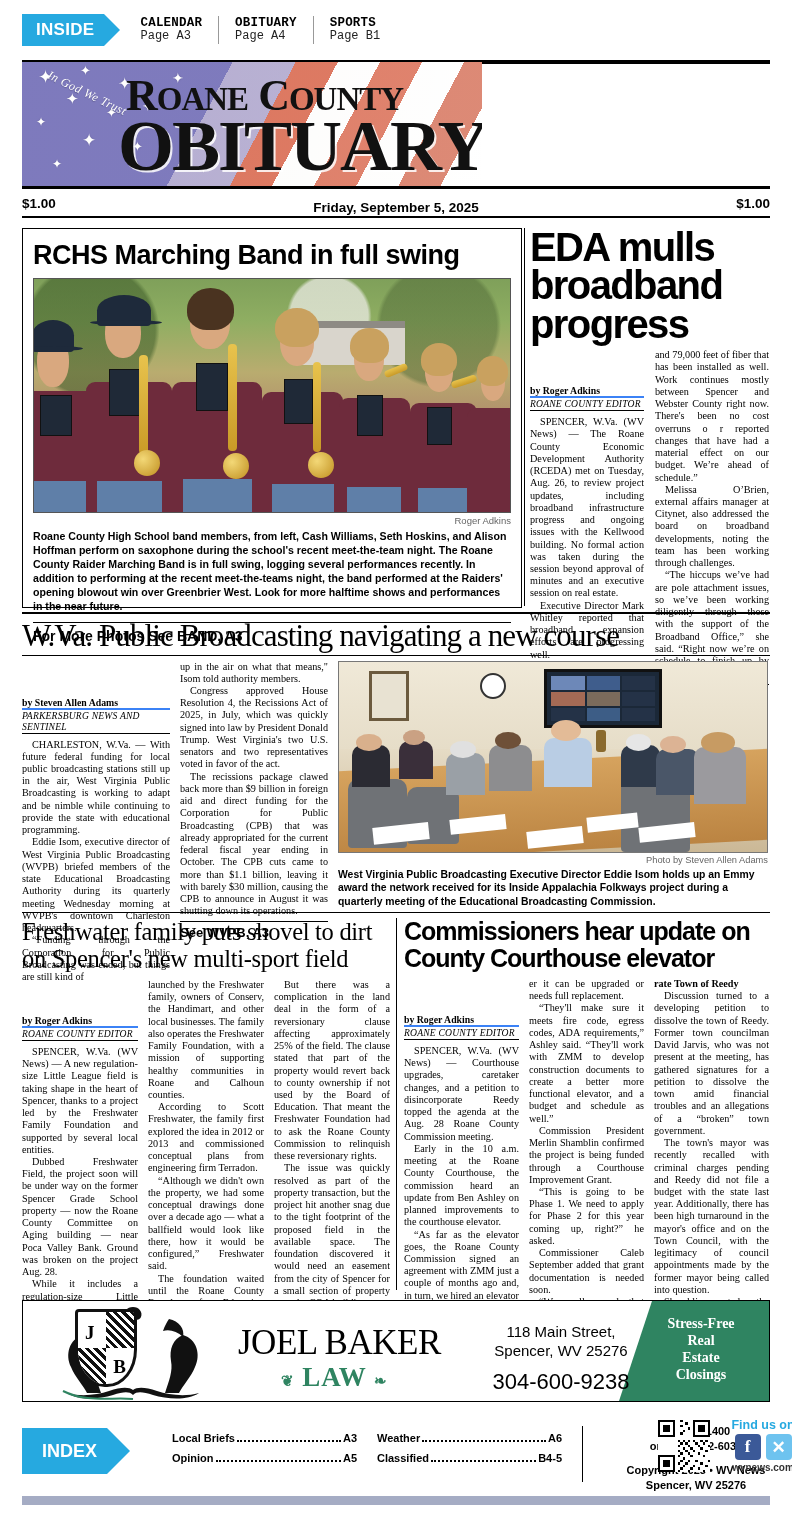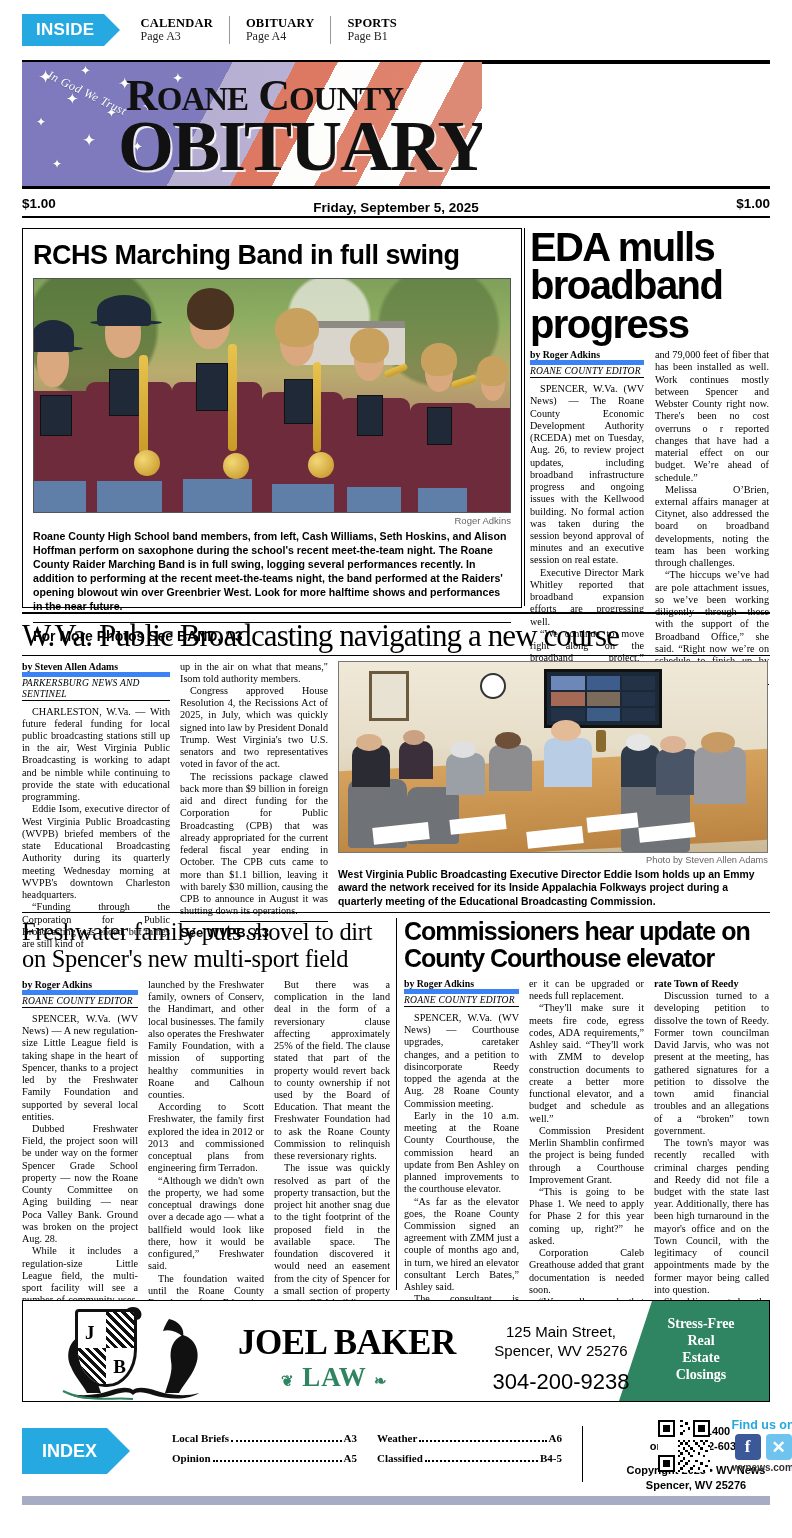--- a/index.html
+++ b/index.html
@@ -6,21 +6,21 @@
   body{width:792px;height:1538px;font-family:"Liberation Serif",serif;color:#000;position:relative;overflow:hidden;}
   .page{width:792px;height:1538px;position:relative;}
 
   
   .inside-bar{position:absolute;left:22px;top:14px;width:748px;height:42px;display:flex;align-items:stretch;}
   .inside-tag{background:#26a9e0;color:#fff;font-family:"Liberation Sans",sans-serif;font-weight:bold;font-size:17px;
     display:flex;align-items:center;padding:0 10px 0 14px;letter-spacing:.3px;position:relative;height:32px;}
   .inside-tag:after{content:"";position:absolute;right:-16px;top:0;width:0;height:0;
     border-top:16px solid transparent;border-bottom:16px solid transparent;border-left:16px solid #26a9e0;}
   .teasers{display:flex;align-items:center;margin-left:36px;height:32px;}
-  .teaser{font-family:Liberation Serif, serif;padding:0 16px;line-height:1.12;}
+  .teaser{font-family:Liberation Mono, monospace;padding:0 16px;line-height:1.12;}
   .teaser:first-child{padding-left:0;}
   .teaser + .teaser{border-left:1px solid #999;}
   .teaser .t1{font-weight:bold;font-size:12.5px;letter-spacing:.2px;}
   .teaser .t2{font-size:12px;color:#222;}
 
   
   .rule-thick{position:absolute;left:22px;width:748px;background:#000;}
   .masthead{position:absolute;left:22px;top:62px;width:460px;height:125px;overflow:hidden;}
   .flagbg{position:absolute;inset:0;
     background:
@@ -70,21 +70,21 @@
   .bander .tag{position:absolute;background:#1f2937;border:1px solid #111;}
   .credit{font-family:"Liberation Sans",sans-serif;font-size:9.5px;color:#666;text-align:right;margin:2px 0 4px;}
   .cap{font-family:"Liberation Sans",sans-serif;font-weight:bold;font-size:10.6px;line-height:1.32;}
   .cap-rule{border-top:1px solid #000;margin:8px 0 5px;}
   .seeband{font-family:"Liberation Sans",sans-serif;font-weight:bold;font-size:14px;}
 
   
   .eda{position:absolute;left:530px;top:228px;width:240px;}
   .eda-vrule{position:absolute;left:524px;top:228px;width:1px;height:378px;background:#000;}
   .eda-head{font-family:"Liberation Sans",sans-serif;font-weight:bold;font-size:40px;line-height:.96;letter-spacing:-1.6px;}
-  .byline{font-family:"Liberation Serif",serif;font-weight:bold;font-size:9.8px;border-bottom:5px solid #3b82f6;padding-bottom:0px;}
+  .byline{font-family:"Liberation Serif",serif;font-weight:bold;font-size:9.8px;border-bottom:2px solid #3b82f6;padding-bottom:0px;margin-top:36px;}
   .byline2{font-family:"Liberation Serif",serif;font-style:italic;font-size:9.6px;letter-spacing:.2px;border-bottom:1px solid #000;padding-bottom:1px;margin-bottom:5px;}
   .bodytext{font-family:"Liberation Serif",serif;font-size:10.2px;line-height:1.2;text-align:justify;}
   .bodytext p{margin:0;text-indent:10px;}
   .bodytext p:first-child{text-indent:10px;}
   .jump{font-family:"Liberation Sans",sans-serif;font-weight:bold;font-size:13px;border-top:1px solid #000;padding-top:3px;margin-top:4px;}
 
   
   .wvpb{position:absolute;left:22px;top:620px;width:748px;}
   .wvpb-head{font-family:Liberation Serif, serif;font-weight:normal;font-size:31px;letter-spacing:-.9px;line-height:1.05;}
   .wvpb-rule{border-bottom:1px solid #000;margin-top:2px;}
@@ -121,36 +121,36 @@
     clip-path:polygon(22% 0,100% 0,100% 100%,0 100%);}
   .ad-green-txt{position:absolute;right:6px;top:14px;width:124px;text-align:center;color:#fff;
     font-family:"Liberation Serif",serif;font-weight:bold;font-size:14px;line-height:1.22;}
   .crest{position:absolute;left:30px;top:4px;width:160px;height:96px;}
   .shield{position:absolute;left:52px;top:8px;width:56px;height:72px;background:#fff;border:3px solid #111;
     border-radius:4px 4px 48% 48%;overflow:hidden;}
   .shield .q{position:absolute;width:50%;height:50%;}
   .shield .hatch{background:repeating-linear-gradient(45deg,#111 0 3px,#fff 3px 6px);}
   .shield .jl{position:absolute;left:7px;top:10px;font-family:"Liberation Serif",serif;font-weight:bold;font-size:19px;}
   .shield .bl{position:absolute;right:8px;bottom:6px;font-family:"Liberation Serif",serif;font-weight:bold;font-size:19px;}
-  .ad-name{position:absolute;left:215px;top:22px;font-family:"Liberation Serif",serif;font-weight:bold;font-size:35px;letter-spacing:-.5px;}
+  .ad-name{position:absolute;left:215px;top:22px;font-family:"Liberation Serif",serif;font-weight:normal;font-size:35px;letter-spacing:-.5px;}
   .ad-law{position:absolute;left:258px;top:61px;font-family:"Liberation Serif",serif;font-weight:bold;font-size:27px;color:#2f8461;letter-spacing:1px;}
   .ad-law .sw{font-size:15px;color:#2f8461;}
   .ad-addr{position:absolute;left:458px;top:22px;width:160px;text-align:center;font-family:"Liberation Sans",sans-serif;font-size:15px;line-height:1.25;}
   .ad-phone{position:absolute;left:450px;top:68px;width:176px;text-align:center;font-family:"Liberation Sans",sans-serif;font-size:22px;}
 
   
   .idx{position:absolute;left:22px;top:1412px;width:748px;height:86px;}
   .idx-tag{position:absolute;left:0;top:16px;height:46px;background:#26a9e0;color:#fff;
     font-family:"Liberation Sans",sans-serif;font-weight:bold;font-size:18px;display:flex;align-items:center;
     padding:0 10px 0 20px;}
   .idx-tag:after{content:"";position:absolute;right:-23px;top:0;width:0;height:0;
     border-top:23px solid transparent;border-bottom:23px solid transparent;border-left:23px solid #26a9e0;}
   .idx-list{position:absolute;left:150px;top:20px;width:390px;display:flex;gap:20px;
     font-family:"Liberation Sans",sans-serif;font-weight:bold;font-size:11px;}
-  .idx-col{width:185px;font-family:Liberation Serif, serif;}
+  .idx-col{width:185px;}
   .idx-row{display:flex;align-items:baseline;margin-bottom:7px;}
   .idx-row .nm{white-space:nowrap;}
   .idx-row .dots{flex:1;border-bottom:2px dotted #000;margin:0 2px 3px;}
   .idx-sep{position:absolute;left:560px;top:14px;width:1px;height:56px;background:#000;}
   .idx-contact{position:absolute;left:578px;top:12px;width:192px;text-align:center;
     font-family:"Liberation Sans",sans-serif;font-weight:bold;font-size:11px;line-height:1.35;}
   .idx-contact .gap{height:9px;}
   .qr{position:absolute;left:336px;top:8px;width:52px;height:52px;}
   .findus{position:absolute;left:398px;top:6px;width:86px;text-align:center;font-family:"Liberation Sans",sans-serif;font-weight:bold;}
   .findus .fu{color:#26a9e0;font-size:12.5px;}
@@ -438,21 +438,21 @@
           <p>“As far as the elevator goes, the Roane County Commission signed an agreement with ZMM just a couple of months ago and, in turn, we hired an elevator consultant Lerch Bates,” Ashley said.</p>
           <p>The consultant is scheduled to inspect the current elevator system and issue a report determining wheth-</p>
         </div>
       </div>
       <div style="width:115px;">
         <div class="bodytext">
           <p style="text-indent:0">er it can be upgraded or needs full replacement.</p>
           <p>“They'll make sure it meets fire code, egress codes, ADA requirements,” Ashley said. “They'll work with ZMM to develop construction documents to create a better more functional elevator, and a budget and schedule as well.”</p>
           <p>Commission President Merlin Shamblin confirmed the project is being funded through a Courthouse Improvement Grant.</p>
           <p>“This is going to be Phase 1. We need to apply for Phase 2 for this year coming up, right?” he asked.</p>
-          <p>Corporation Caleb Greathouse added that grant documentation is needed soon.</p>
+          <p>Commissioner Caleb September added that grant documentation is needed soon.</p>
           <p>“We really need that work by the 26th or 28th (of September),” he said.</p>
           <p style="font-weight:bold;">Petition to unincorpo-</p>
         </div>
       </div>
       <div style="width:115px;">
         <div class="bodytext">
           <p style="text-indent:0;font-weight:bold;">rate Town of Reedy</p>
           <p>Discussion turned to a developing petition to dissolve the town of Reedy. Former town councilman David Jarvis, who was not present at the meeting, has gathered signatures for a petition to dissolve the town amid financial troubles and an allegations of a “broken” town government.</p>
           <p>The town's mayor was recently recalled with criminal charges pending and Reedy did not file a budget with the state last year. Additionally, there has been high turnaround in the mayor's office and on the Town Council, with the legitimacy of council appointments made by the former mayor being called into question.</p>
           <p>Shamblin reported on the status of the petition.</p>
@@ -490,24 +490,24 @@
       <div class="q hatch" style="right:0;top:0;"></div>
       <div class="q hatch" style="left:0;bottom:0;"></div>
       <div class="q" style="right:0;bottom:0;"></div>
       <div class="jl">J</div>
       <div class="bl">B</div>
     </div>
 
     <div class="ad-name">JOEL BAKER</div>
     <div class="ad-law"><span class="sw">❦</span> <span>LAW</span> <span class="sw">❧</span></div>
     <div class="ad-addr">
-      <div>125 Main Street,</div>
+      <div>118 Main Street,</div>
       <div>Spencer, WV 25276</div>
     </div>
-    <div class="ad-phone">304-200-9238</div>
+    <div class="ad-phone">304-600-9238</div>
   </div>
 
   <div class="idx">
     <div class="idx-tag">INDEX</div>
 
     <div class="idx-list">
       <div class="idx-col">
         <div class="idx-row">
           <span class="nm">Local Briefs</span>
           <span class="dots"></span>

